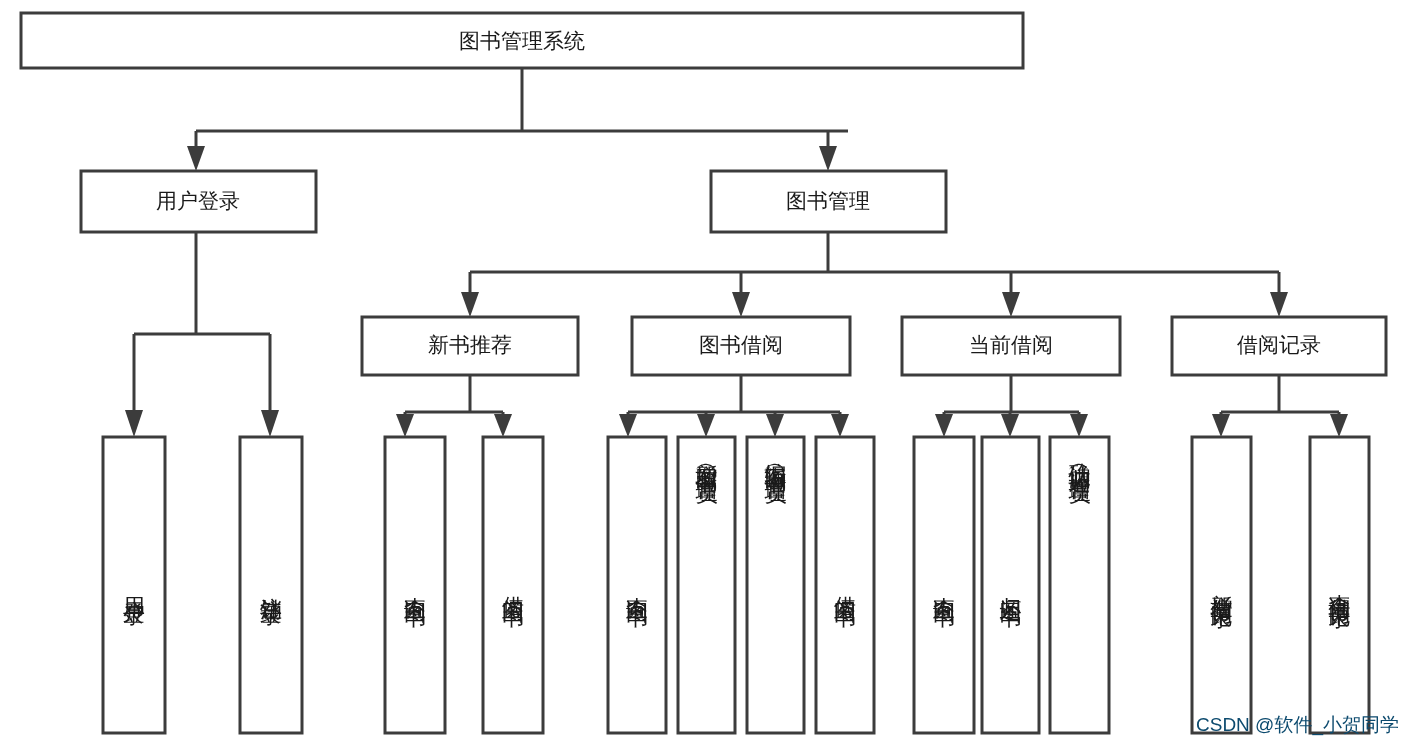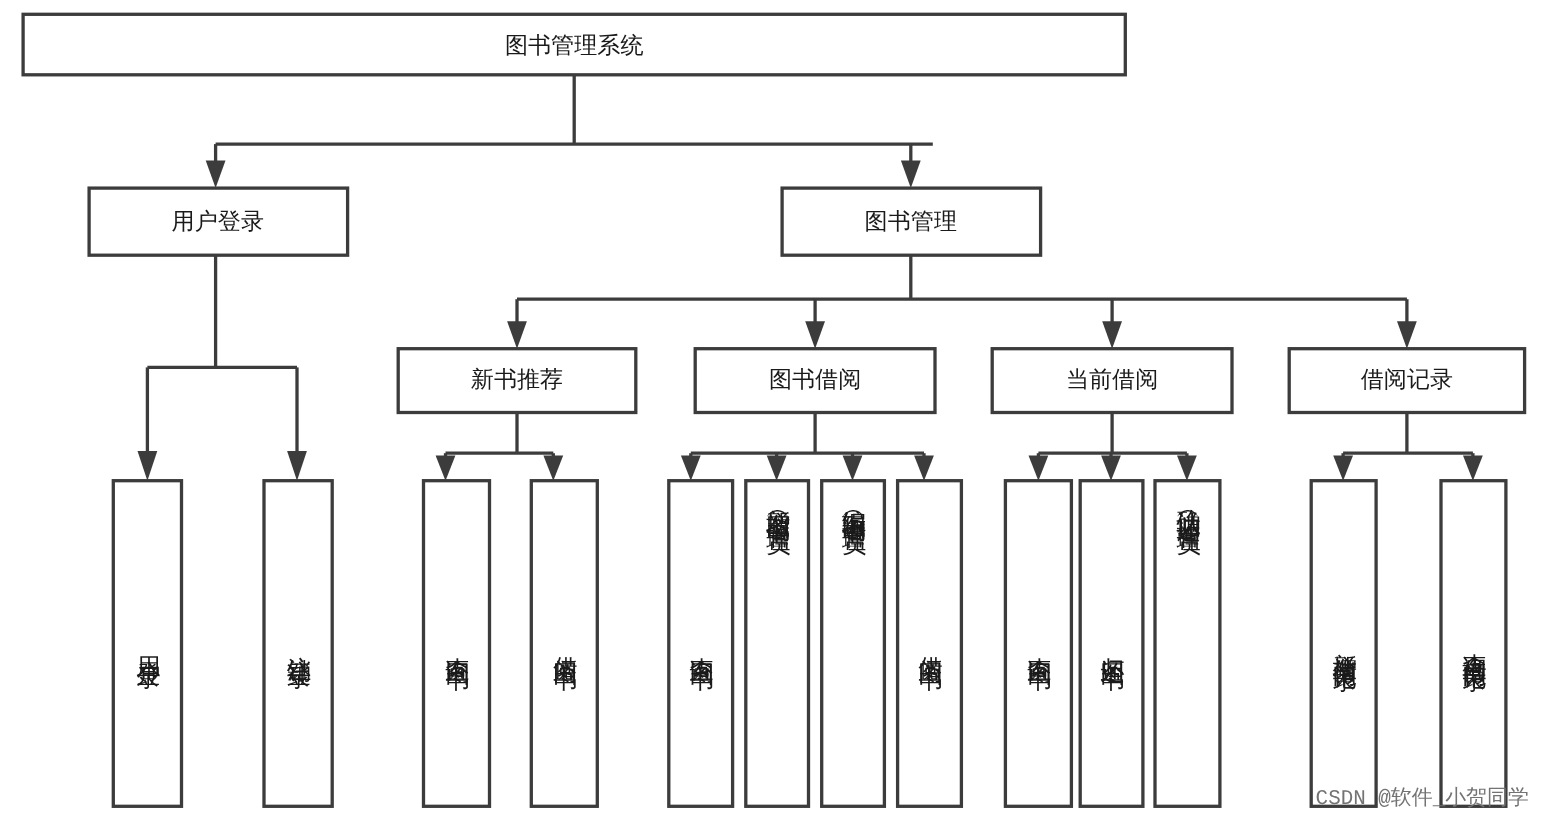--- a/index.html
+++ b/index.html
@@ -58,23 +58,23 @@
     color: #1a1a1a;
     display: flex;
     align-items: center;
     justify-content: center;
     text-align: center;
     white-space: nowrap;
     pointer-events: none;
   }
   .watermark {
     position: absolute;
-    font-family: Liberation Mono, monospace;
+    font-family: Liberation Sans, sans-serif;
     font-size: 19px;
-    color: #737373;
+    color: #0c4a6e;
     white-space: nowrap;
   }
 </style>
 </head>
 <body>
 
 <div id="diagram-root">
 
   <svg class="diagram-svg" viewBox="0 0 1405 747">
 

